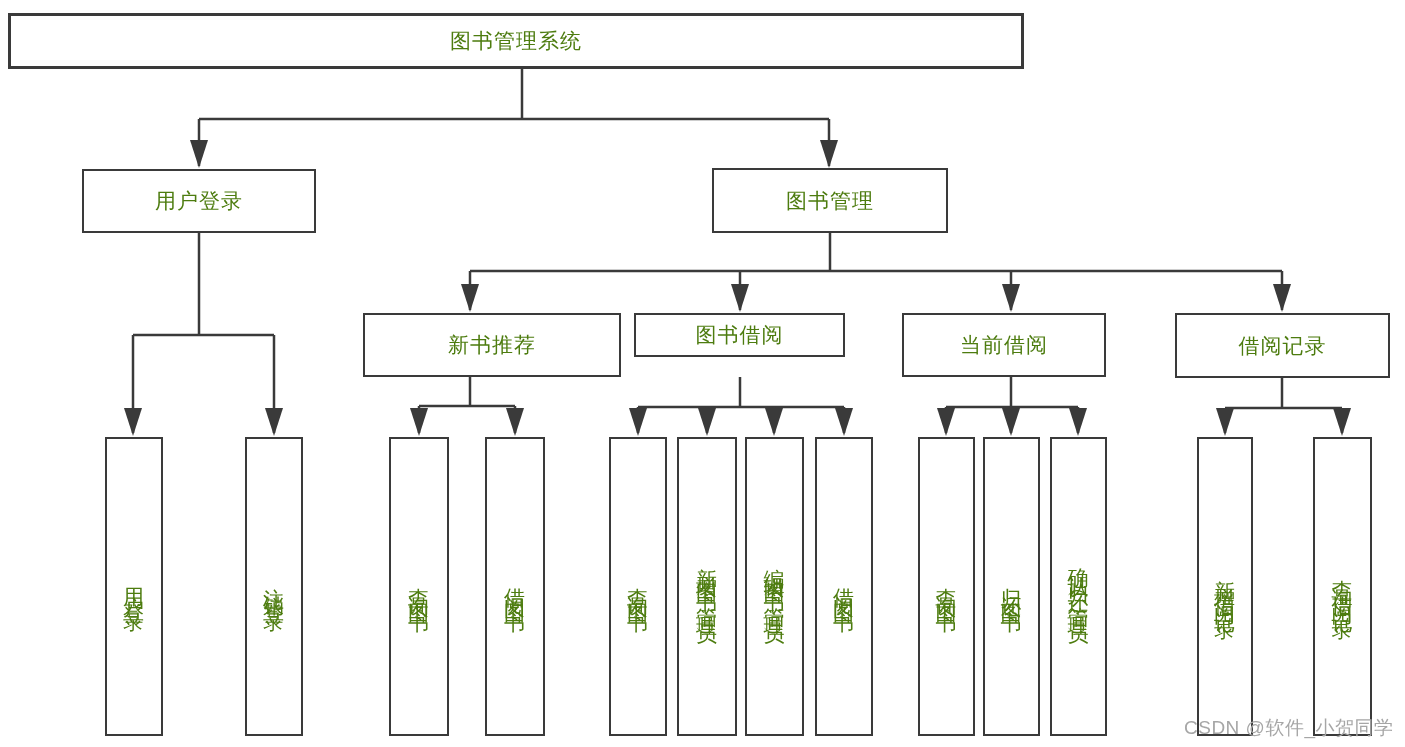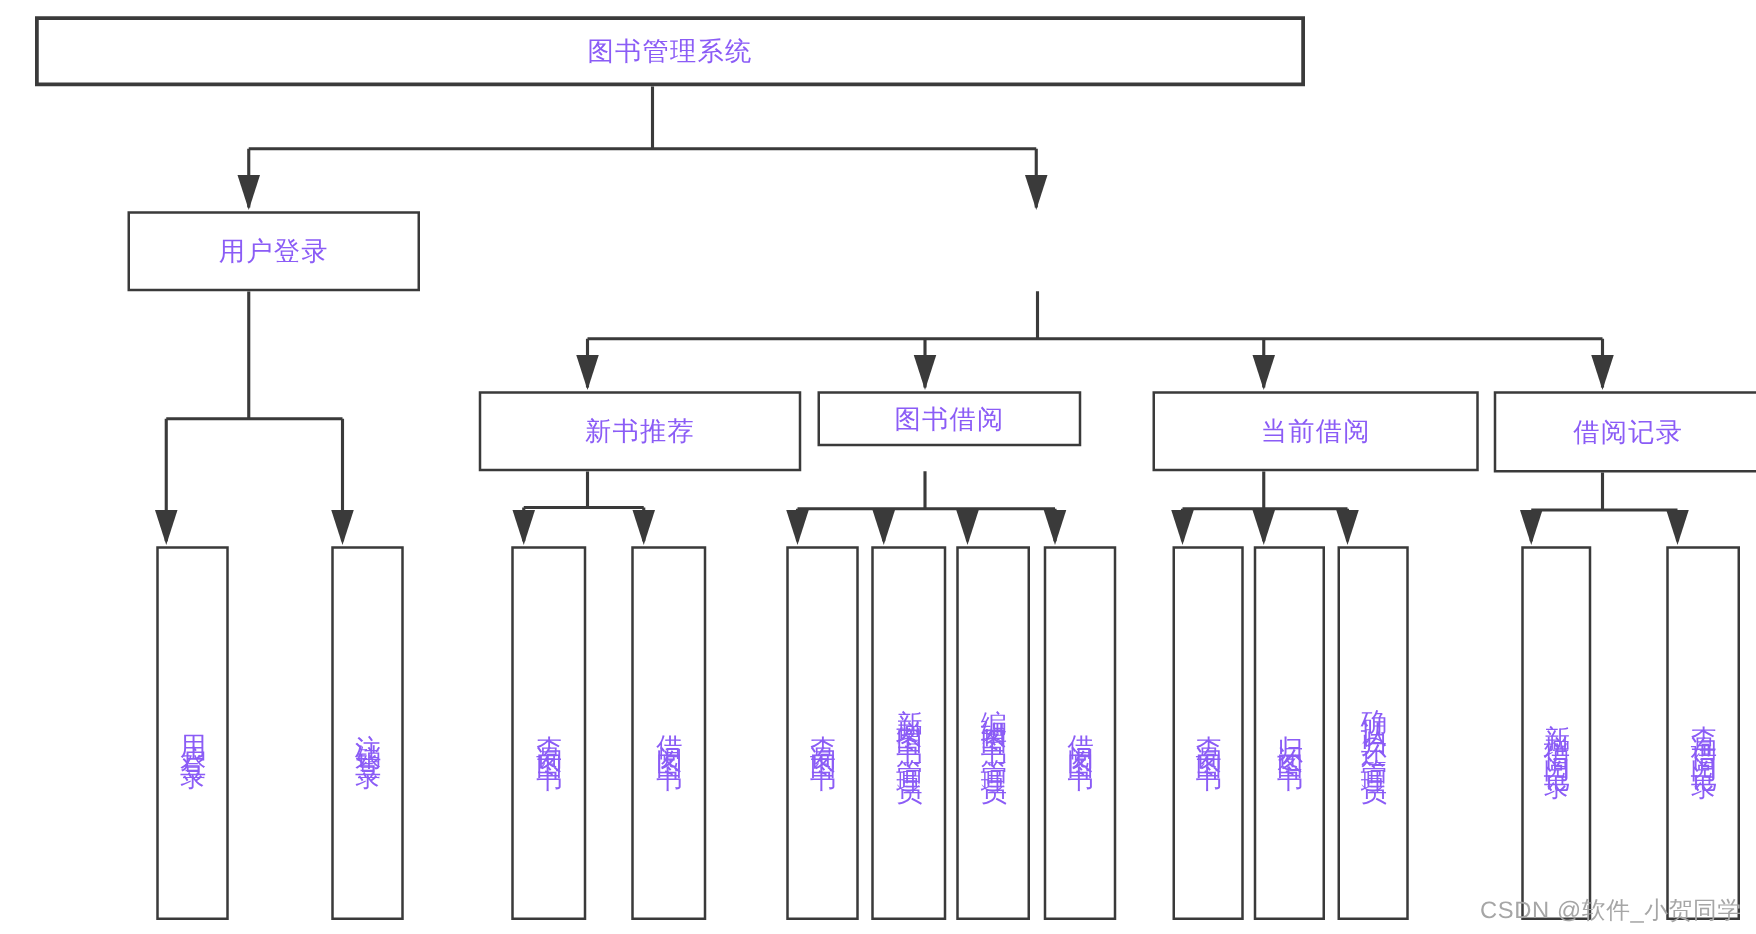--- a/index.html
+++ b/index.html
@@ -19,27 +19,26 @@
     position: absolute;
     left: 0; top: 0;
     width: 1405px;
     height: 747px;
   }
   .node, .leaf {
     position: absolute;
     box-sizing: border-box;
     background: #ffffff;
     border: 2.5px solid #3a3a3a;
-    color: #8b5cf6;
+    color: #4d7c0f;
     display: flex;
     align-items: center;
     justify-content: center;
     font-size: 21px;
     letter-spacing: 1px;
-    margin-left: 20px;
   }
   .node.root { border-width: 3px; }
   .leaf {
     writing-mode: vertical-rl;
     letter-spacing: 8px;
     font-size: 21px;
     line-height: 1;
   }
   .watermark {
     position: absolute;
@@ -129,28 +128,31 @@
     </g>
   </svg>
 
   <div class="node root" style="left:8px; top:13px; width:1016px; height:56px;">
     <span>图书管理系统</span>
   </div>
 
   <div class="node" style="left:82px; top:169px; width:234px; height:64px;">
     <span>用户登录</span>
   </div>
+  <div class="node" style="left:712px; top:168px; width:236px; height:65px;">
+    <span>图书管理</span>
+  </div>
 
   <div class="node" style="left:363px; top:313px; width:258px; height:64px;">
     <span>新书推荐</span>
   </div>
   <div class="node" style="left:634px; top:313px; width:211px; height:44px;">
     <span>图书借阅</span>
   </div>
-  <div class="node" style="left:902px; top:313px; width:261px; height:64px;">
+  <div class="node" style="left:902px; top:313px; width:204px; height:64px;">
     <span>当前借阅</span>
   </div>
   <div class="node" style="left:1175px; top:313px; width:215px; height:65px;">
     <span>借阅记录</span>
   </div>
 
   <div class="leaf" style="left:105px; top:437px; width:58px; height:299px;">
     <span>用户登录</span>
   </div>
   <div class="leaf" style="left:245px; top:437px; width:58px; height:299px;">

